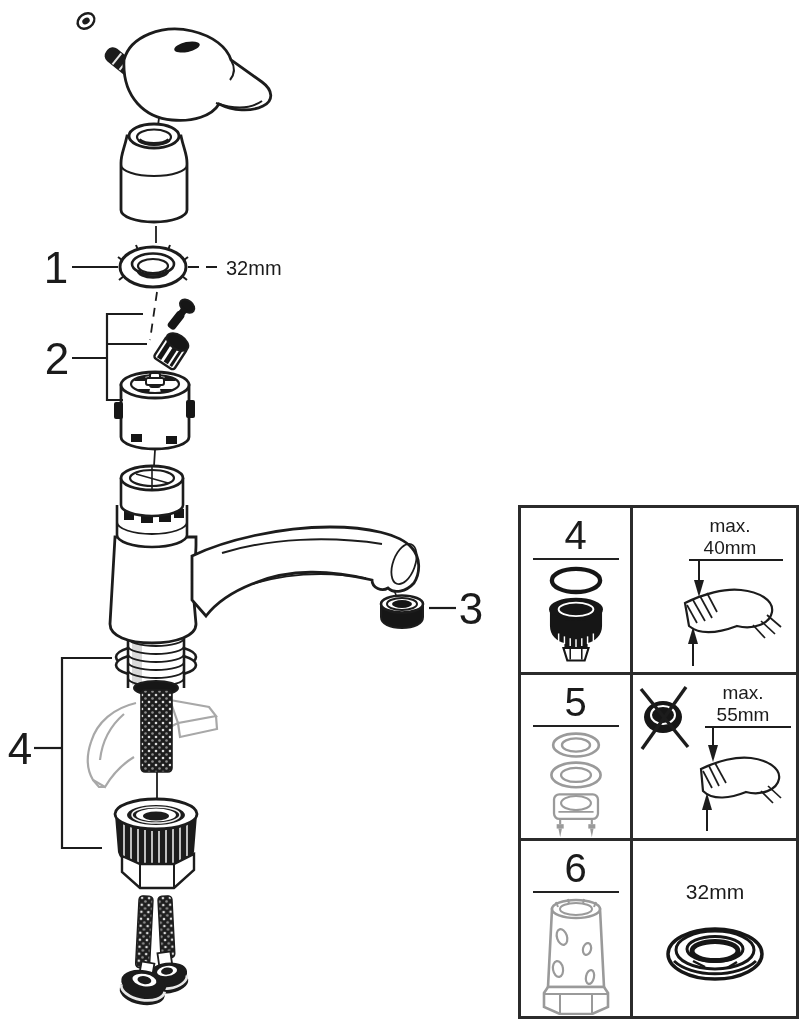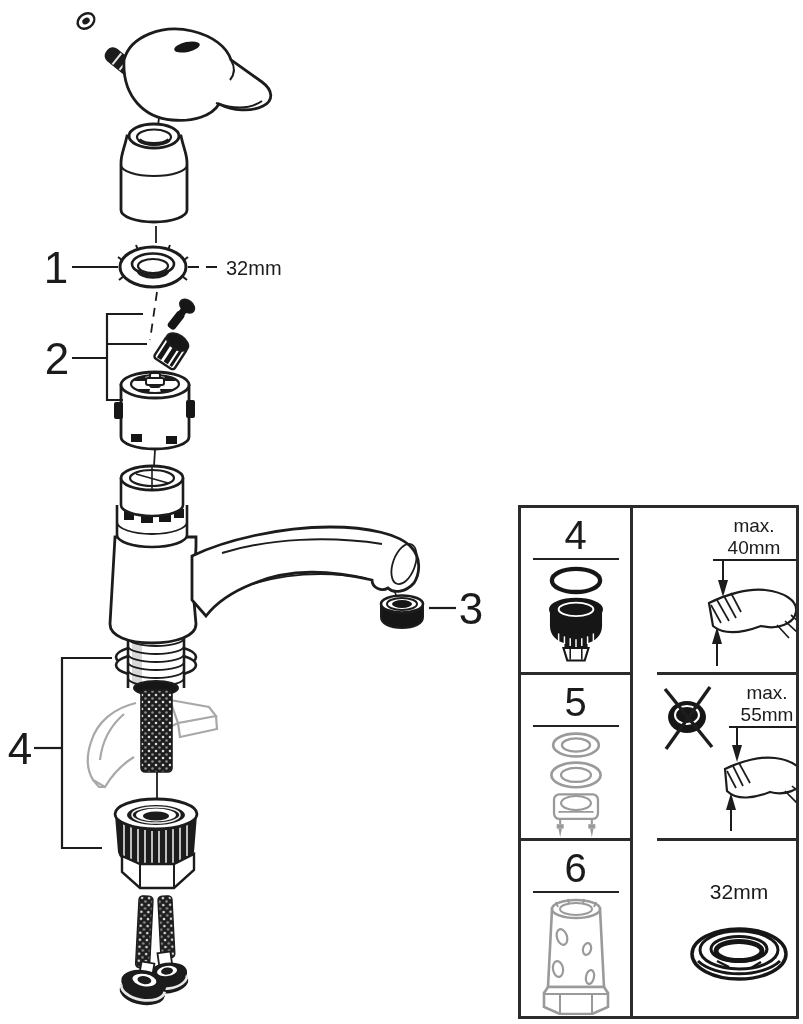--- a/index.html
+++ b/index.html
@@ -9,21 +9,21 @@
   svg text{font-family:"Liberation Sans", sans-serif;fill:#1b1b1b;}
   .callout{font-size:44px;}
   .dimtext{font-size:20px;}
 
   
   .spec-table{position:absolute;left:518px;top:505px;width:275px;height:508px;
     border:3px solid #2b2b2b;background:#fff;display:grid;
     grid-template-columns:112px 1fr;grid-template-rows:167px 166px 1fr;}
   .cell{border-right:3px solid #2b2b2b;border-bottom:3px solid #2b2b2b;
     position:relative;overflow:hidden;background:#fff;}
-  .cell.last-col{border-right:none;margin-left:24px;}
+  .cell.last-col{border-right:none;}
   .cell.last-row{border-bottom:none;}
   .num-cell{display:flex;flex-direction:column;align-items:center;}
   .cell-num{font-size:40px;line-height:1.05;margin-top:6px;}
   .num-underline{width:86px;height:2px;background:#222;margin-top:2px;}
   .part-icon{display:block;margin-top:4px;}
   .note-svg{position:absolute;left:0;top:0;}
 </style>
 </head>
 <body>
 <div id="page">

